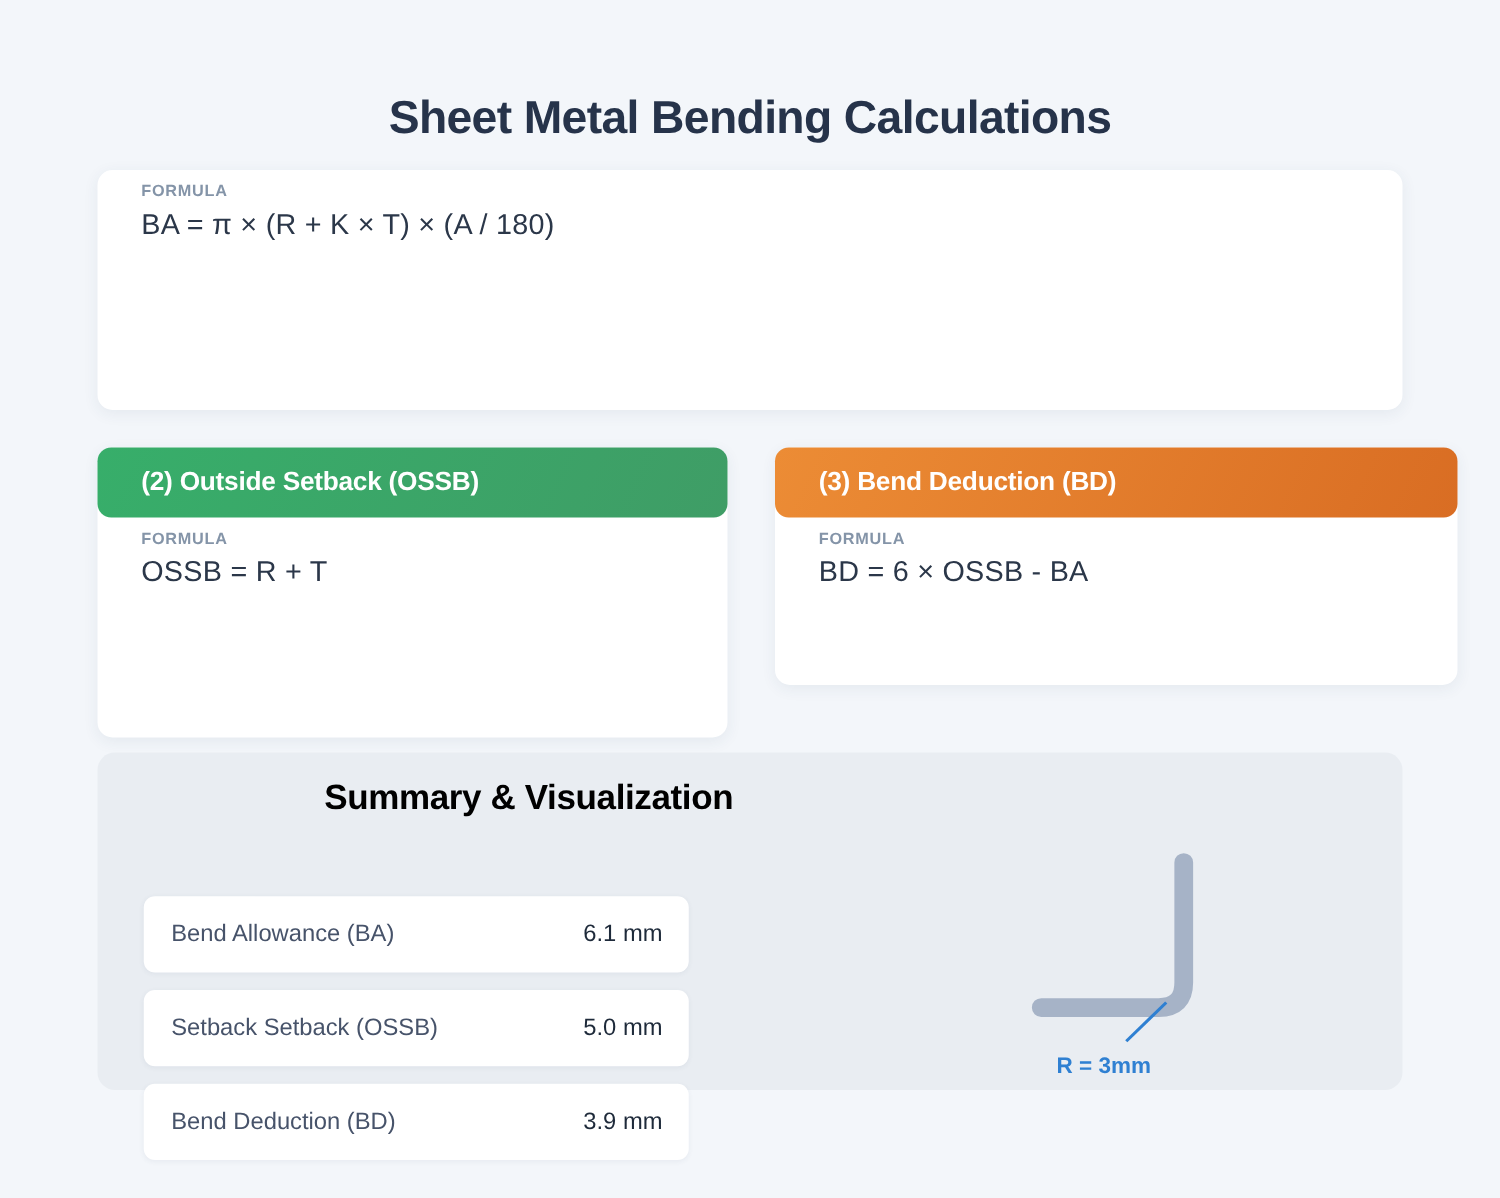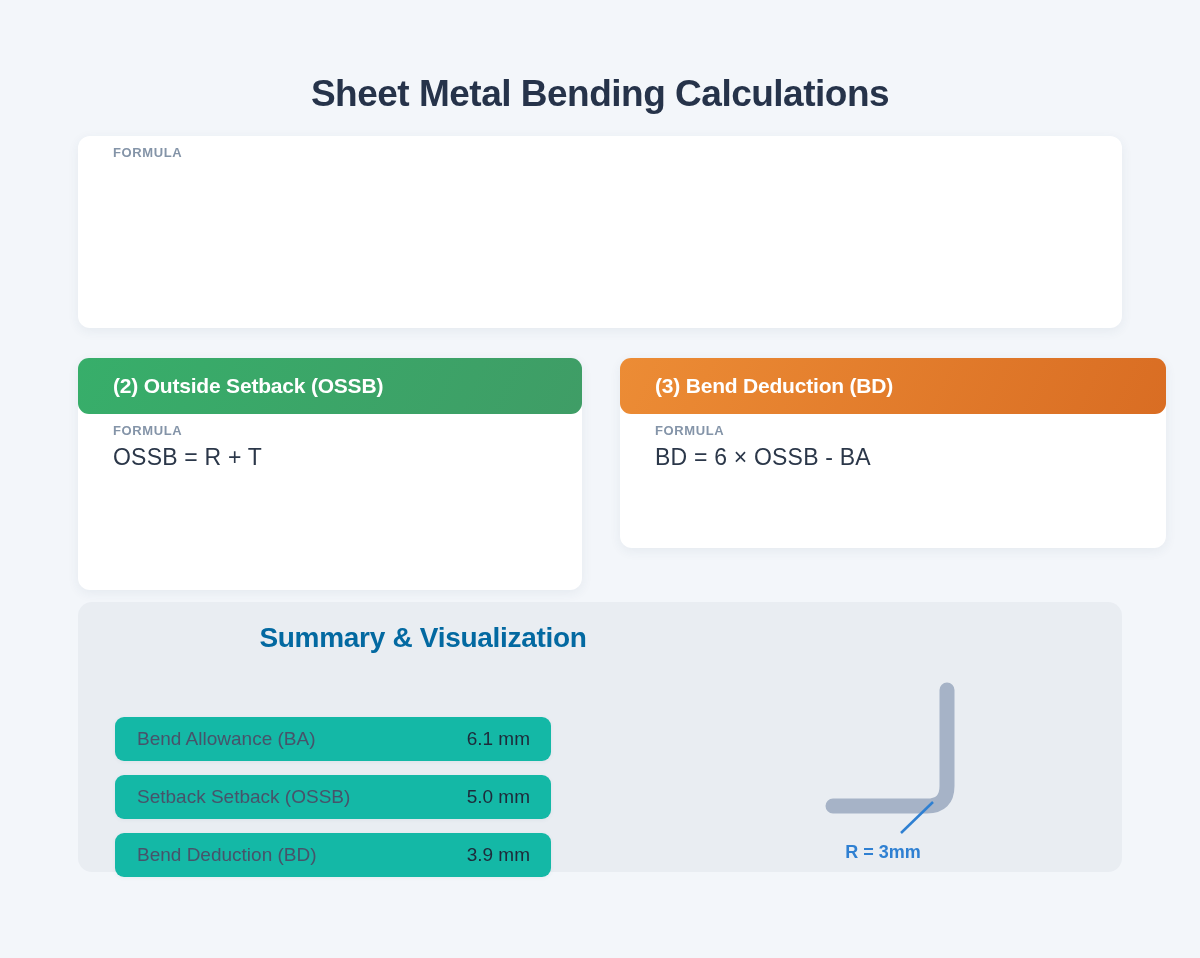--- a/index.html
+++ b/index.html
@@ -74,33 +74,33 @@
   }
   .summary-title {
     position: absolute;
     left: 0;
     top: 20px;
     width: 690px;
     text-align: center;
     font-size: 28px;
     font-weight: bold;
     letter-spacing: -0.3px;
-    color: #0369a1;
+    color: #000000;
   }
   .summary-rows {
     position: absolute;
     left: 37px;
     top: 115px;
     width: 436px;
   }
   .summary-row {
     width: 436px;
-    height: 44px;
+    height: 61px;
     margin-bottom: 14px;
-    background: #14b8a6;
+    background: #ffffff;
     border-radius: 9px;
     box-shadow: 0 1px 4px rgba(45, 70, 105, 0.06);
     display: flex;
     align-items: center;
     justify-content: space-between;
     padding: 0 21px 0 22px;
   }
   .summary-row .row-label {
     font-size: 19px;
     color: #47536a;
@@ -127,20 +127,21 @@
 </head>
 <body>
 
 <div class="page">
 
   <h1 class="page-title">Sheet Metal Bending Calculations</h1>
 
   <section class="card card-ba">
     <div class="card-body">
       <div class="formula-label">FORMULA</div>
+      <div class="formula-text">BA = π × (R + K × T) × (A / 180)</div>
     </div>
   </section>
 
   <section class="card card-ossb">
     <div class="card-header">
       <span>(2) Outside Setback (OSSB)</span>
     </div>
     <div class="card-body">
       <div class="formula-label">FORMULA</div>
       <div class="formula-text">OSSB = R + T</div>

